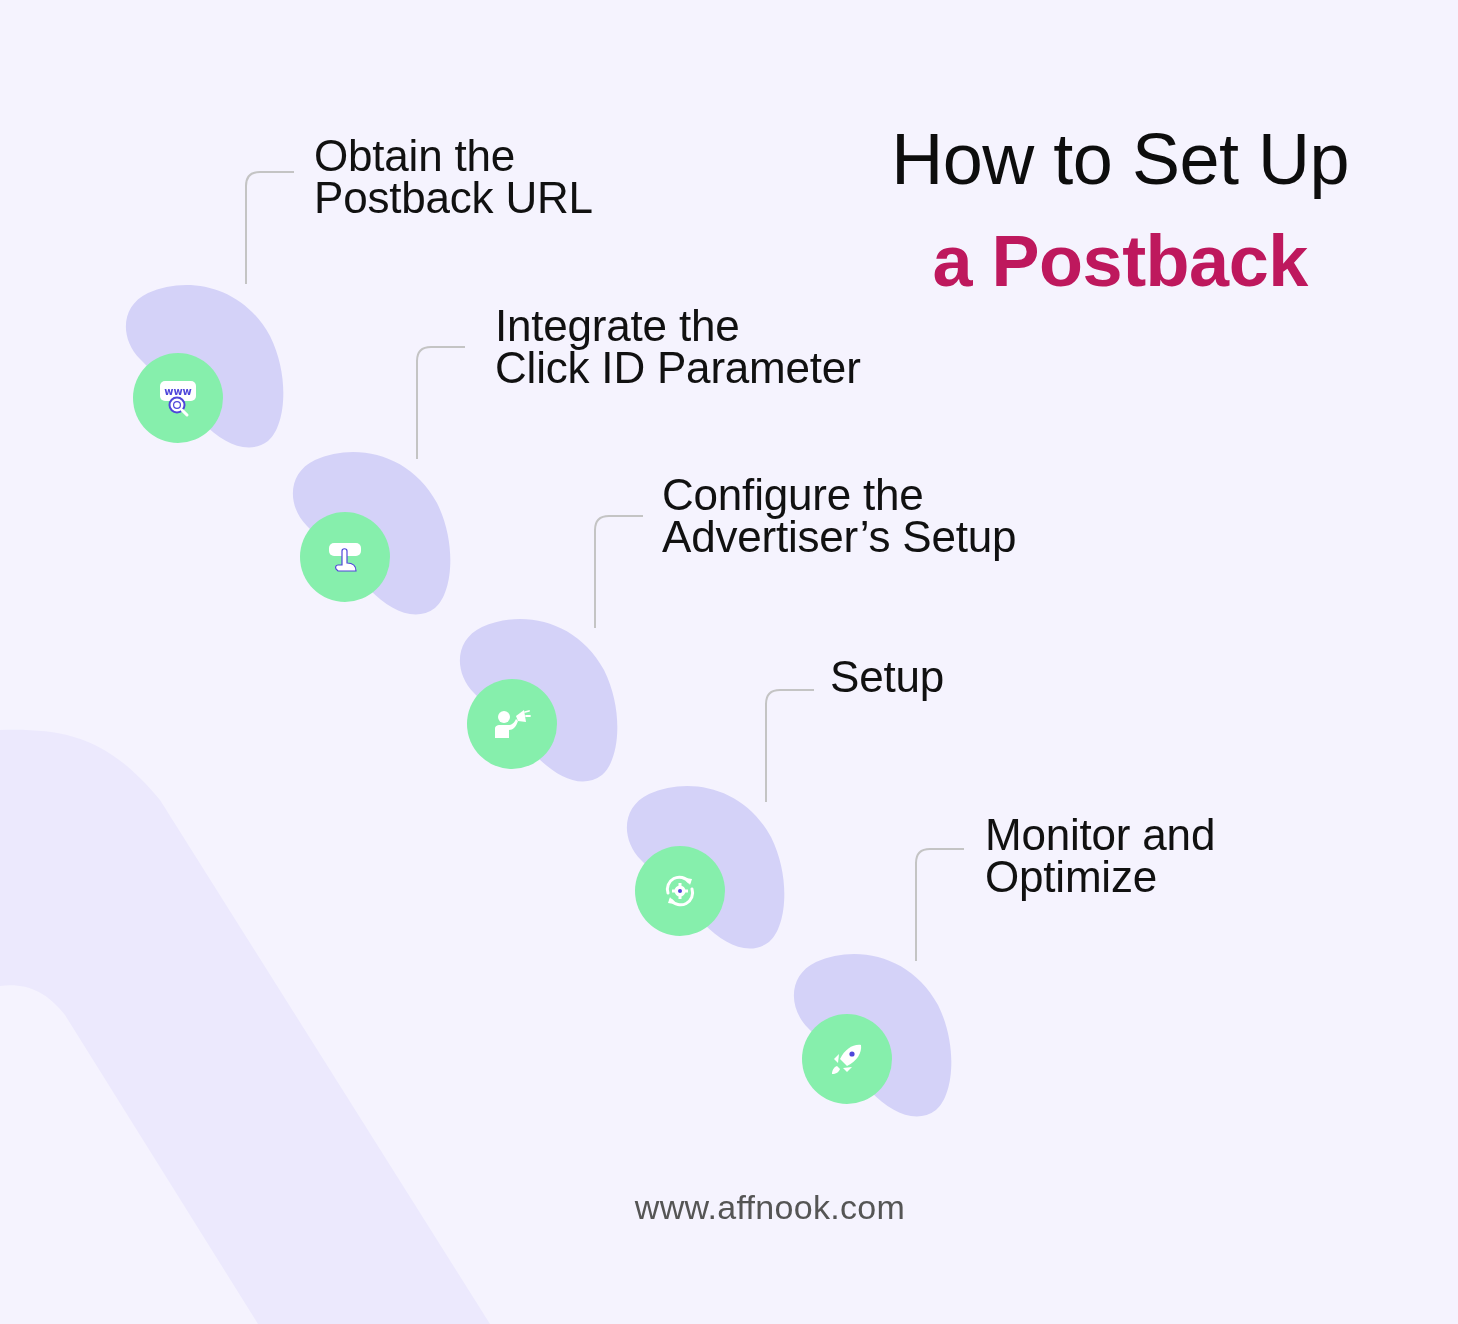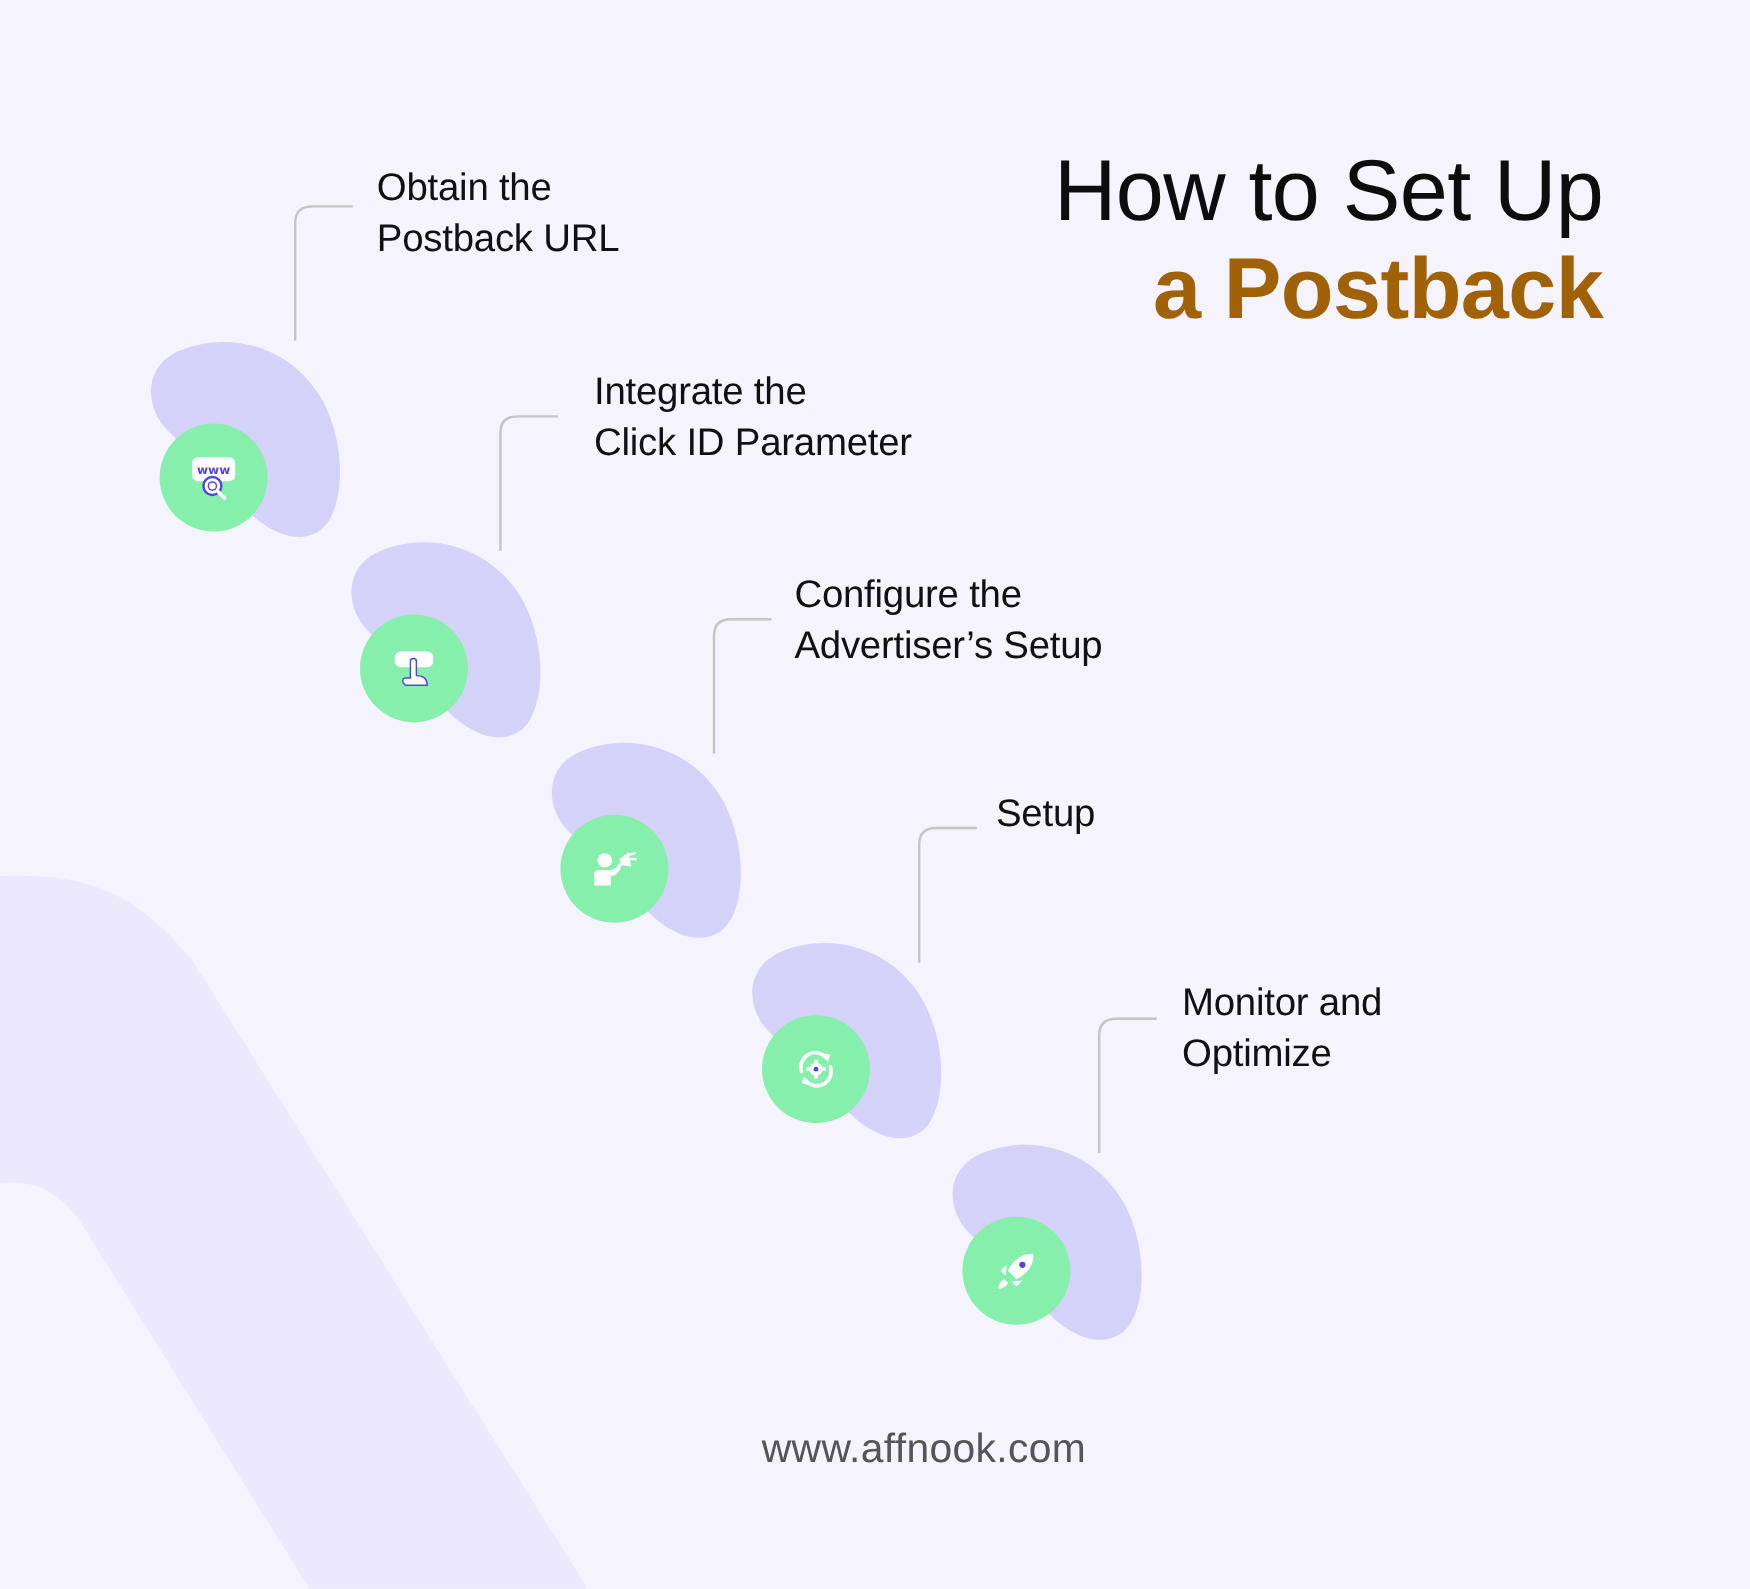--- a/index.html
+++ b/index.html
@@ -3,35 +3,35 @@
 <meta charset="utf-8">
 <style>
   html, body { margin: 0; padding: 0; }
   body {
     width: 1458px; height: 1324px; position: relative; overflow: hidden;
     background: #f5f3fe;
     font-family: "Liberation Sans", "DejaVu Sans", sans-serif;
   }
   .bg-band { position: absolute; left: 0; top: 0; width: 1458px; height: 1324px; }
   .title {
-    position: absolute; right: 122px; top: 118px; text-align: right;
+    position: absolute; right: 109px; top: 118px; text-align: center;
     line-height: 82px;
   }
   .title-line1 { display: block; font-size: 72px; color: #0d0d0d; font-weight: 400; letter-spacing: -0.5px; }
-  .title-line2 { display: block; font-size: 72px; color: #a16207; font-weight: 700; letter-spacing: -0.5px; }
+  .title-line2 { display: block; font-size: 72px; color: #be185d; font-weight: 700; letter-spacing: -0.5px; margin-top: 20px; }
   .step { position: absolute; }
   .blob { position: absolute; }
   .circle {
     position: absolute; width: 90px; height: 90px; border-radius: 50%;
     background: #86efac; display: flex; align-items: center; justify-content: center;
   }
   .circle svg { width: 44px; height: 44px; }
   .connector { position: absolute; }
   .label {
-    position: absolute; font-size: 32px; line-height: 42px; color: #111111;
+    position: absolute; font-size: 44px; line-height: 42px; color: #111111;
     white-space: nowrap; letter-spacing: -0.2px;
   }
   .label span { display: block; }
   .footer {
     position: absolute; left: 0; width: 1458px; top: 1188px; text-align: center;
     font-size: 34px; color: #555555; letter-spacing: 0.3px; padding-left: 41px;
   }
 </style>
 </head>
 <body>

